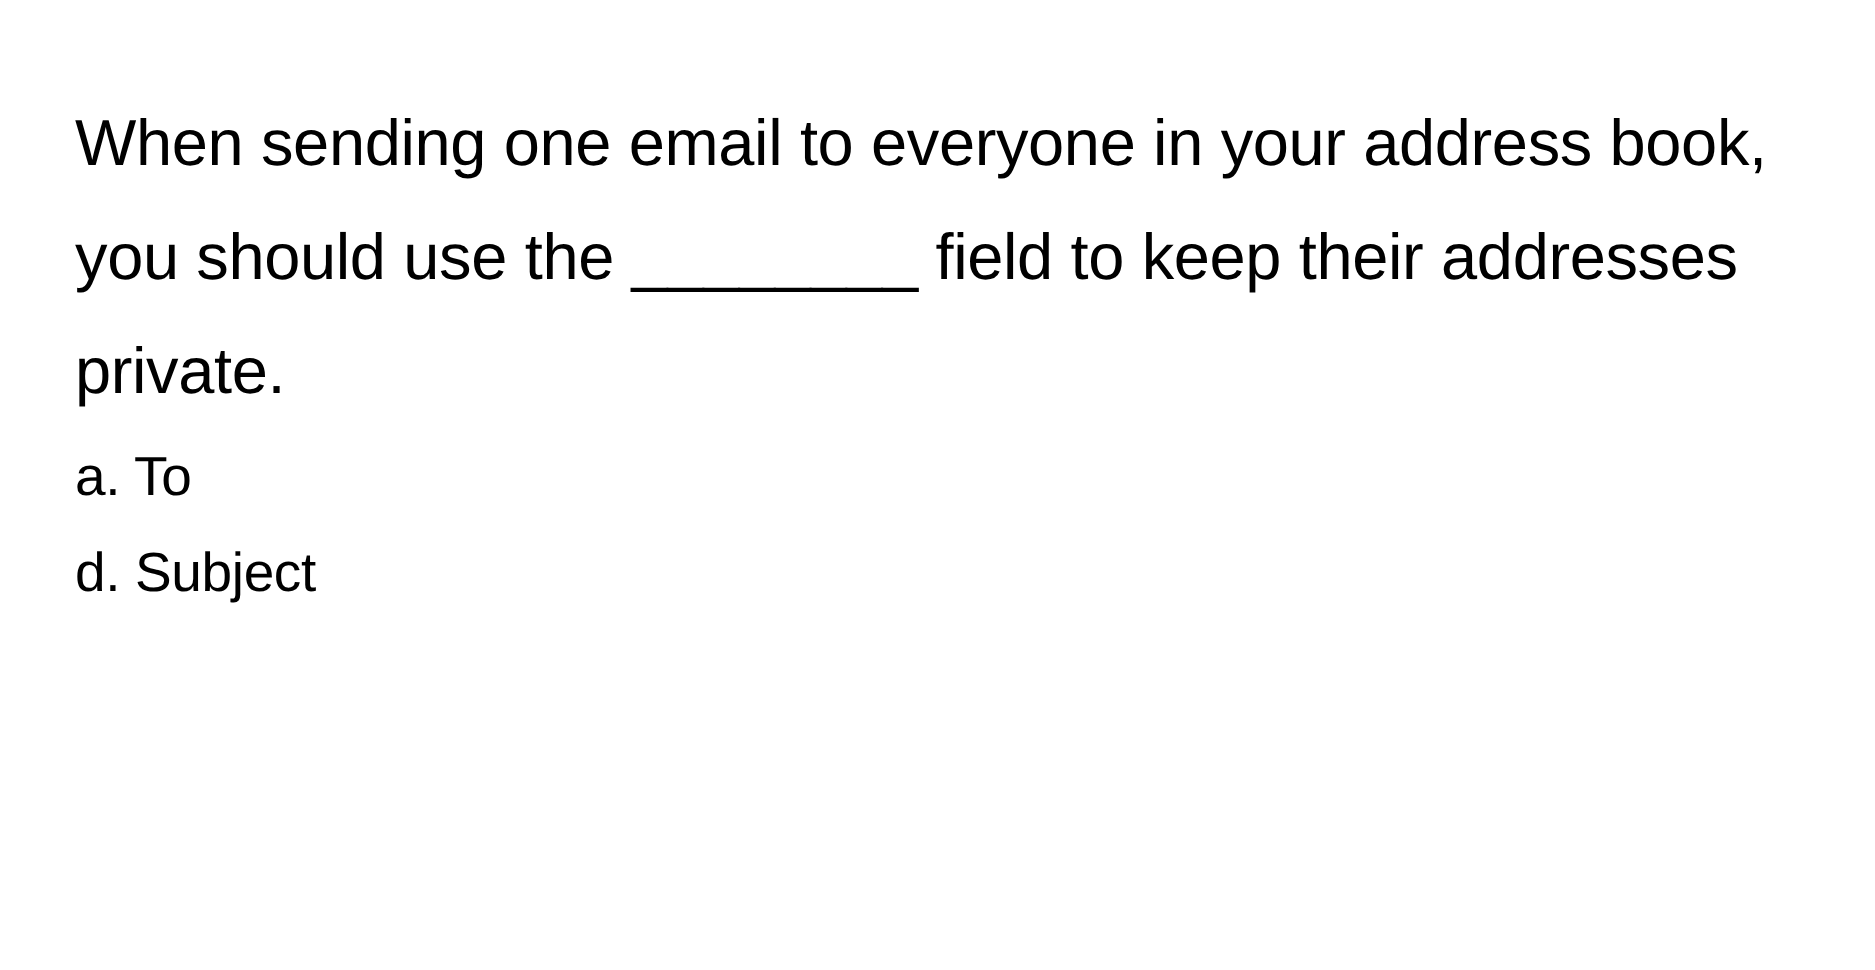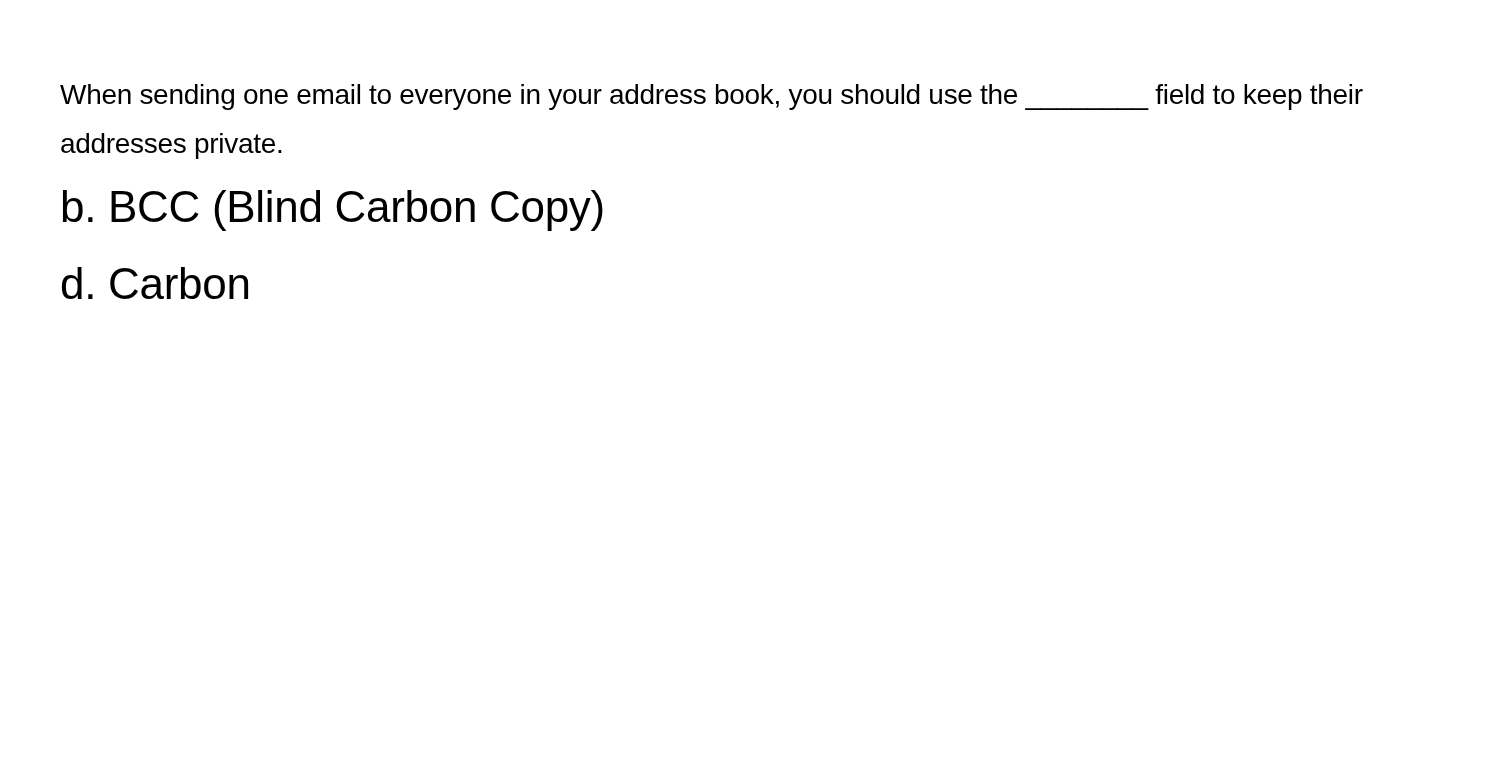--- a/index.html
+++ b/index.html
@@ -9,21 +9,21 @@
     }
     body {
       width: 1500px;
       height: 776px;
       background: #ffffff;
       font-family: -apple-system, BlinkMacSystemFont, "Segoe UI", Helvetica, Arial, sans-serif;
       color: #000000;
       padding: 70px 60px;
     }
     .question-text {
-      font-size: 28px;
+      font-size: 52px;
       line-height: 1.75;
       letter-spacing: -0.3px;
       font-weight: 400;
     }
     .options {
       margin-top: 0;
     }
     .option {
       font-size: 44px;
       line-height: 1.75;
@@ -31,20 +31,20 @@
       font-weight: 400;
     }
   </style>
 </head>
 <body>
 
 <div class="question-text">When sending one email to everyone in your address book, you should use the ________ field to keep their addresses private.</div>
 
 <div class="options">
   <div class="option">
-    <span>b.</span>
-    <span>BCC (Blind Carbon Copy)</span>
+    <span>a.</span>
+    <span>To</span>
   </div>
   <div class="option">
     <span>d.</span>
-    <span>Carbon</span>
+    <span>Subject</span>
   </div>
 </div>
 
 </body></html>

